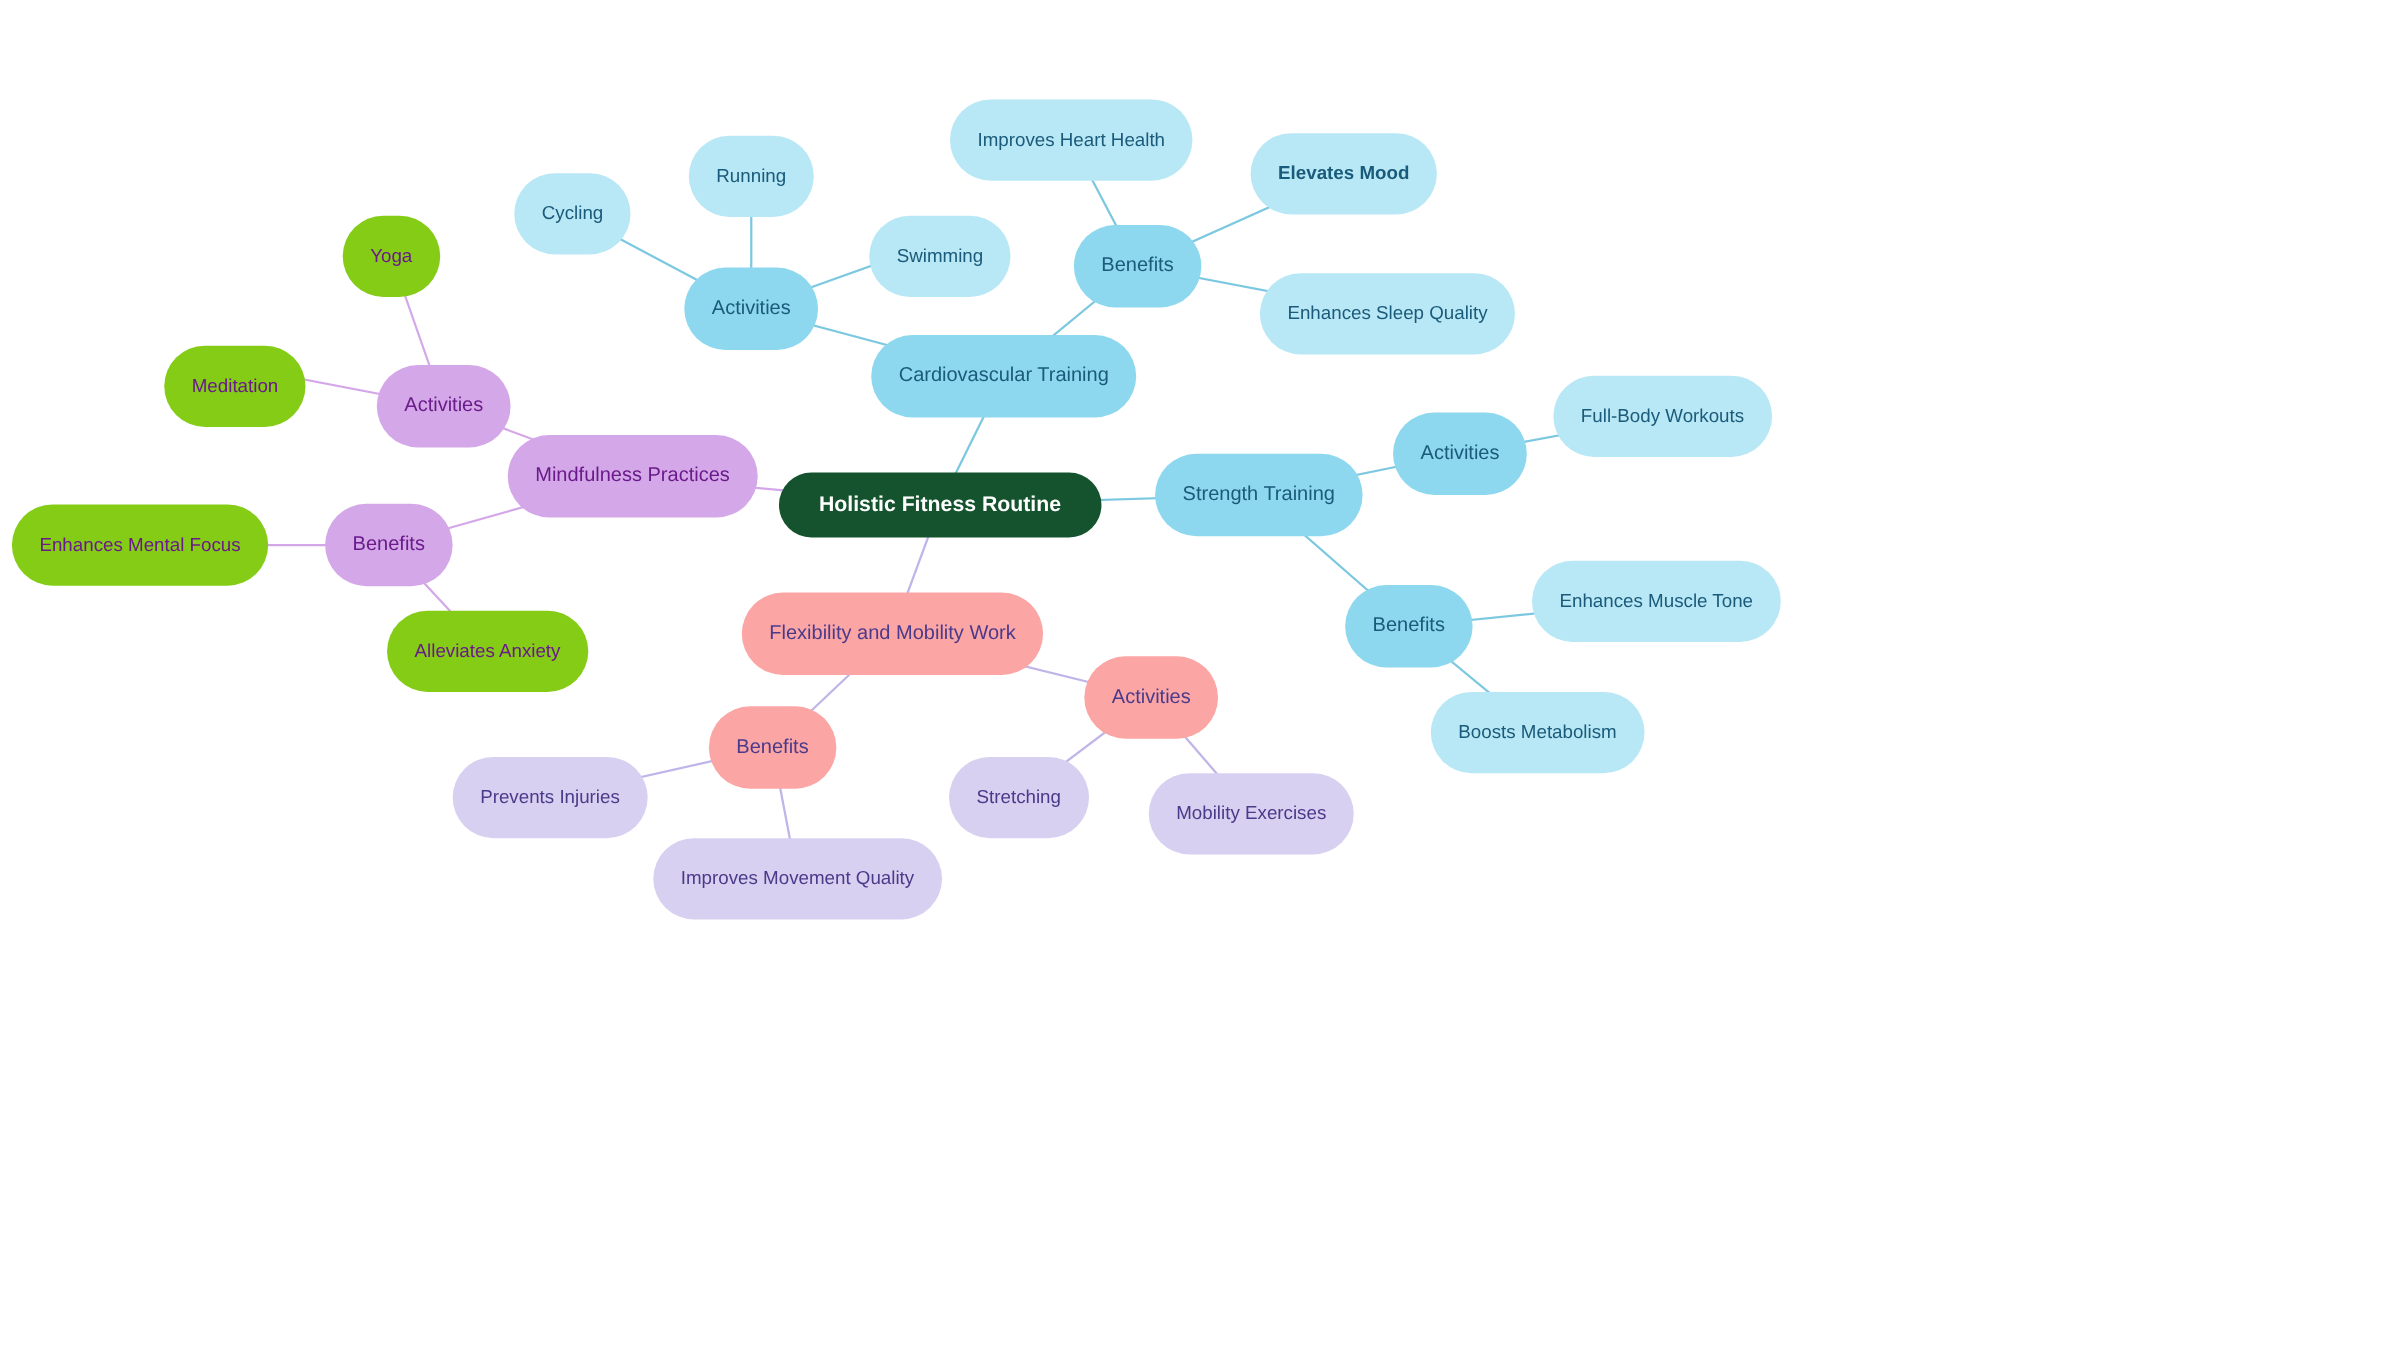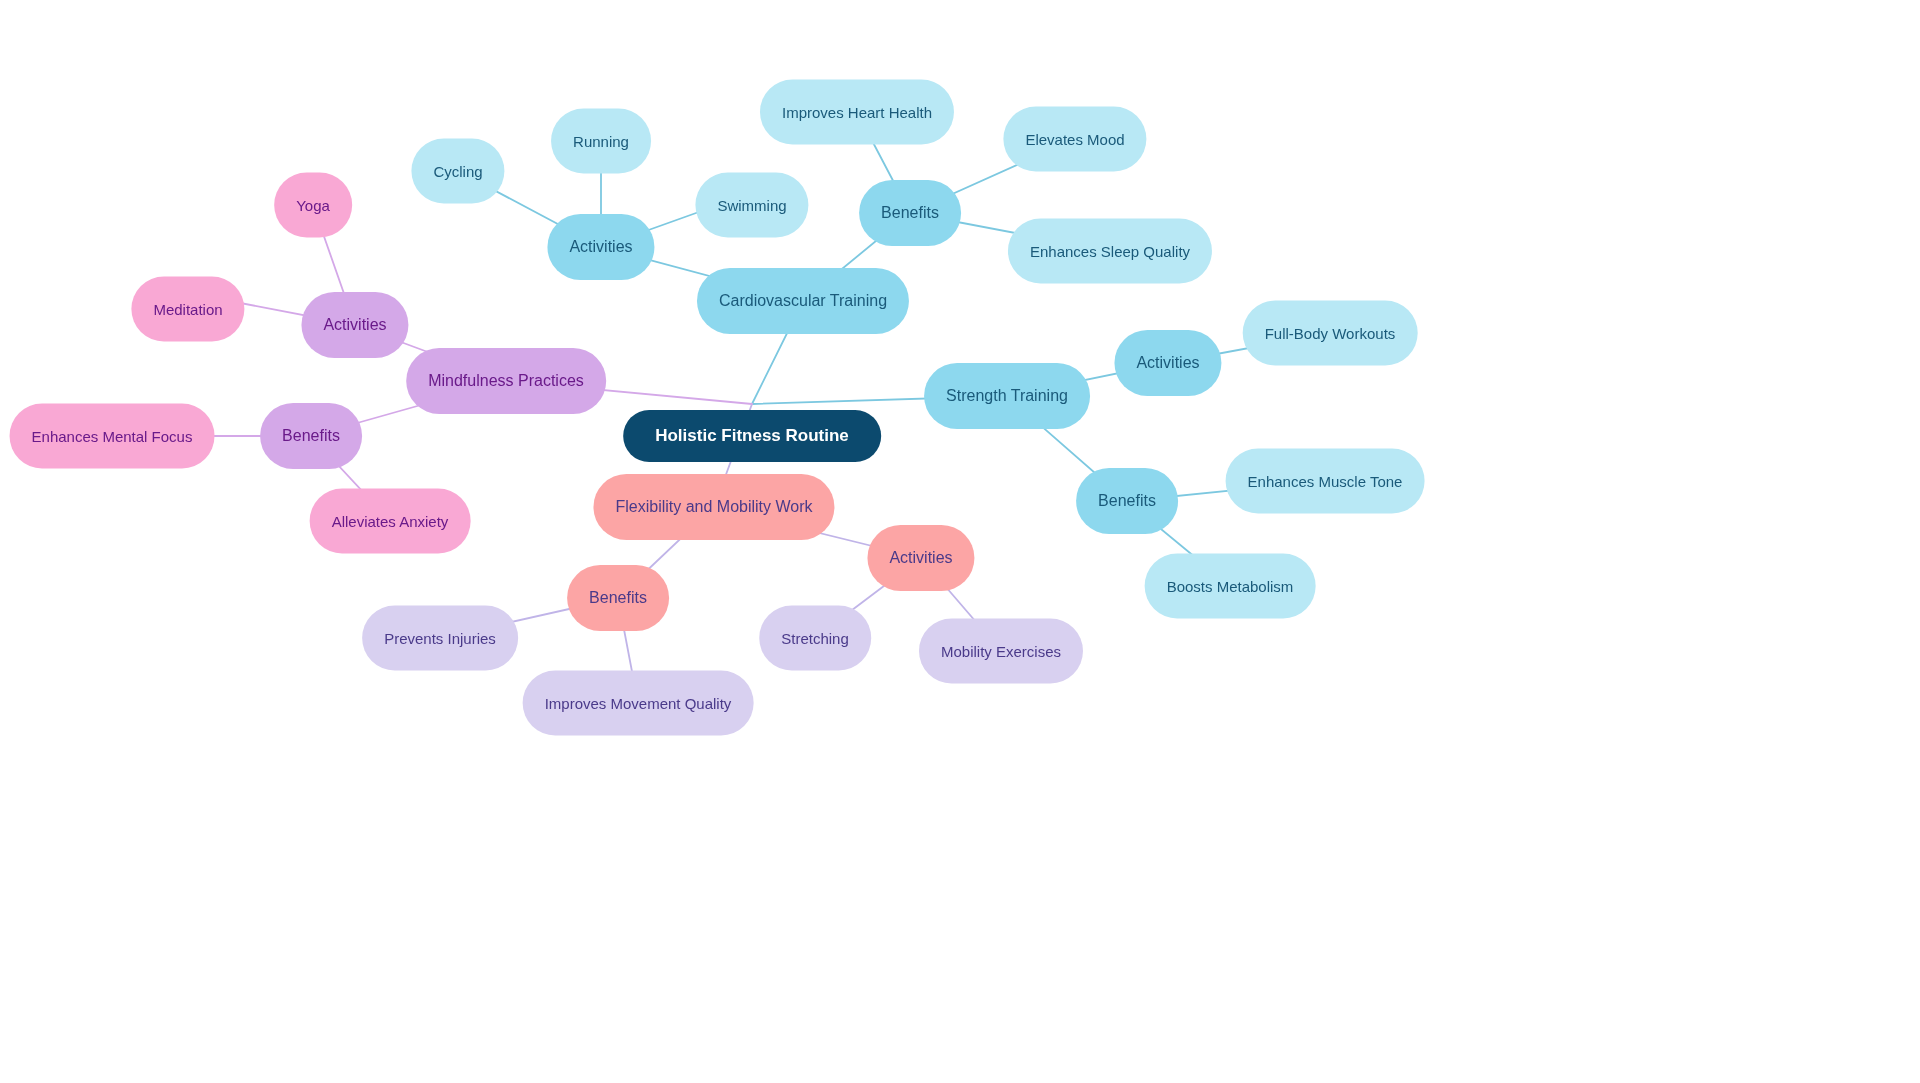--- a/index.html
+++ b/index.html
@@ -25,40 +25,39 @@
       align-items: center;
       justify-content: center;
       text-align: center;
       font-size: 15px;
       font-weight: 400;
       white-space: nowrap;
       padding: 24px 22px;
       cursor: default;
     }
     .node-center {
-      background: #0c4a6e;
+      background: #14532d;
       color: #ffffff;
       font-size: 17px;
       font-weight: 600;
       padding: 16px 32px;
-      margin-top: 32px;
     }
     .node-blue {
       background: #b8e8f5;
       color: #1a5a7a;
       border: none;
     }
     .node-blue-mid {
       background: #8dd8ee;
       color: #1a5a7a;
       font-size: 16px;
       font-weight: 500;
     }
     .node-purple {
-      background: #f9a8d4;
+      background: #84cc16;
       color: #6a1a8a;
     }
     .node-purple-mid {
       background: #d4a8e8;
       color: #6a1a8a;
       font-size: 16px;
       font-weight: 500;
     }
     .node-lavender {
       background: #d8d0f0;
@@ -107,21 +106,21 @@
   </svg>
 
 <div class="node-label node-center" style="left: 752px; top: 404px;">Holistic Fitness Routine</div>
 <div class="node-label node-blue-mid" style="left: 803px; top: 301px;">Cardiovascular Training</div>
 <div class="node-label node-blue-mid" style="left: 601px; top: 247px;">Activities</div>
 <div class="node-label node-blue" style="left: 601px; top: 141px;">Running</div>
 <div class="node-label node-blue" style="left: 458px; top: 171px;">Cycling</div>
 <div class="node-label node-blue" style="left: 752px; top: 193px; margin-top: 12px;">Swimming</div>
 <div class="node-label node-blue-mid" style="left: 910px; top: 213px;">Benefits</div>
 <div class="node-label node-blue" style="left: 857px; top: 112px;">Improves Heart Health</div>
-<div class="node-label node-blue" style="left: 1075px; top: 139px;">Elevates Mood</div>
+<div class="node-label node-blue" style="left: 1075px; top: 139px; font-weight: bold;">Elevates Mood</div>
 <div class="node-label node-blue" style="left: 1110px; top: 251px;">Enhances Sleep Quality</div>
 <div class="node-label node-blue-mid" style="left: 1007px; top: 396px;">Strength Training</div>
 <div class="node-label node-blue-mid" style="left: 1168px; top: 363px;">Activities</div>
 <div class="node-label node-blue" style="left: 1330px; top: 333px;">Full-Body Workouts</div>
 <div class="node-label node-blue-mid" style="left: 1127px; top: 501px;">Benefits</div>
 <div class="node-label node-blue" style="left: 1325px; top: 481px;">Enhances Muscle Tone</div>
 <div class="node-label node-blue" style="left: 1230px; top: 586px;">Boosts Metabolism</div>
 <div class="node-label node-lavender-mid" style="left: 714px; top: 507px;">Flexibility and Mobility Work</div>
 <div class="node-label node-lavender-mid" style="left: 921px; top: 558px;">Activities</div>
 <div class="node-label node-lavender" style="left: 815px; top: 638px;">Stretching</div>

